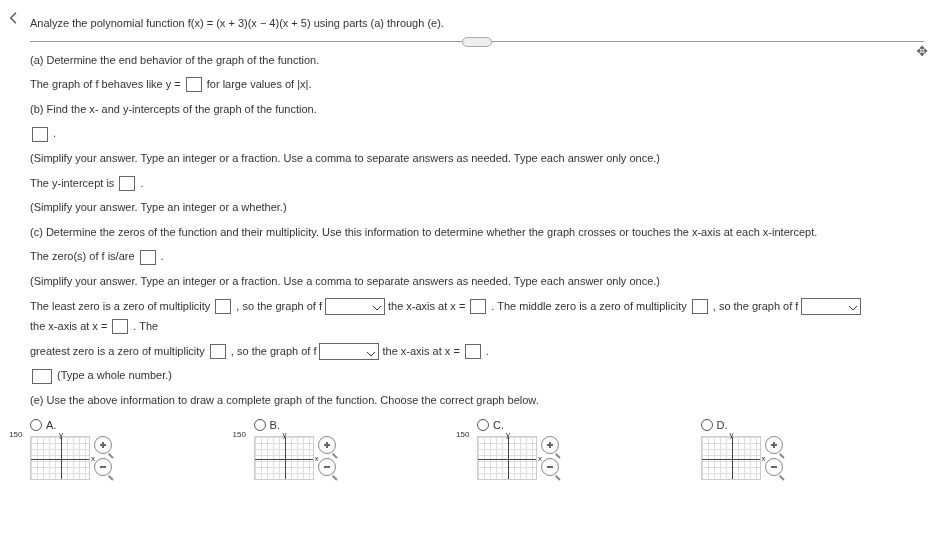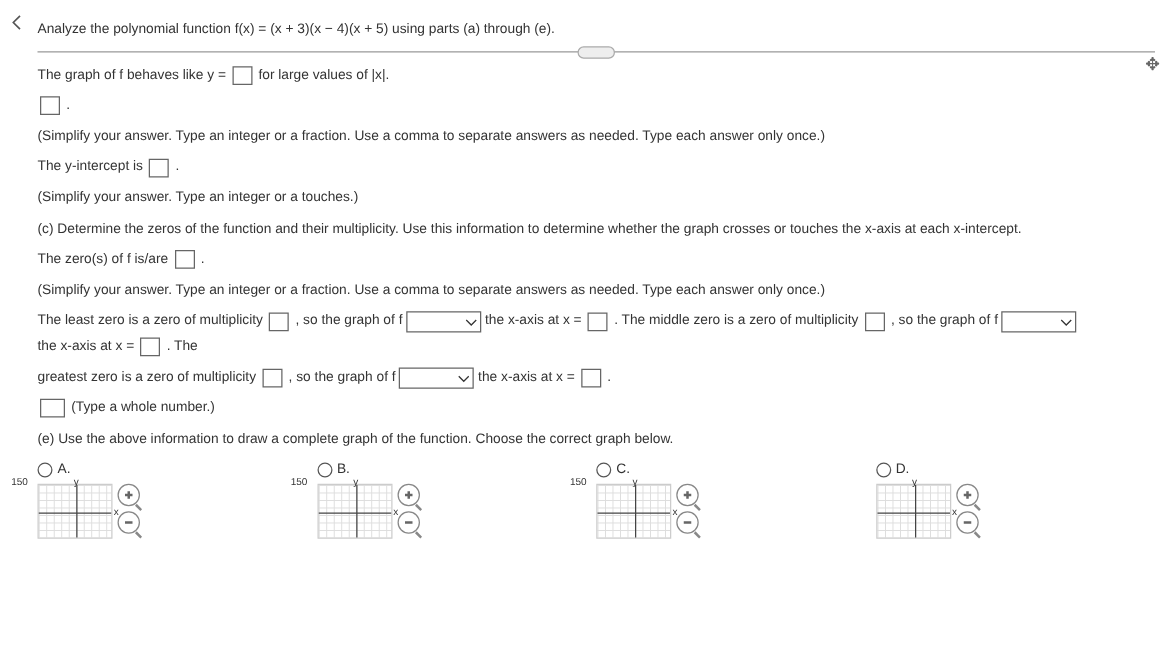--- a/index.html
+++ b/index.html
@@ -98,35 +98,37 @@
 
 <div class="content">
 
   <div class="line mini">Analyze the polynomial function f(x) = (x + 3)(x − 4)(x + 5) using parts (a) through (e).</div>
 
   <div class="hr">
     <div class="hr-handle"></div>
   </div>
   <span class="move-cursor">✥</span>
 
+  <div class="line">(a) Determine the end behavior of the graph of the function.</div>
   <div class="line">
     <span>The graph of f behaves like y =</span>
     <span class="input-box"></span>
     <span>for large values of |x|.</span>
   </div>
 
+  <div class="line">(b) Find the x- and y-intercepts of the graph of the function.</div>
   <div class="line">
     <span class="input-box"></span>.
   </div>
   <div class="line mini">(Simplify your answer. Type an integer or a fraction. Use a comma to separate answers as needed. Type each answer only once.)</div>
   <div class="line">
     <span>The y-intercept is</span>
     <span class="input-box"></span>.
   </div>
-  <div class="line mini">(Simplify your answer. Type an integer or a touches.)</div>
+  <div class="line mini">(Simplify your answer. Type an integer or a whether.)</div>
 
   <div class="line">(c) Determine the zeros of the function and their multiplicity. Use this information to determine whether the graph crosses or touches the x-axis at each x-intercept.</div>
   <div class="line">
     <span>The zero(s) of f is/are</span>
     <span class="input-box"></span>.
   </div>
   <div class="line mini">(Simplify your answer. Type an integer or a fraction. Use a comma to separate answers as needed. Type each answer only once.)</div>
 
   <div class="line" style="flex-wrap:wrap;">
     <span>The least zero is a zero of multiplicity</span>

